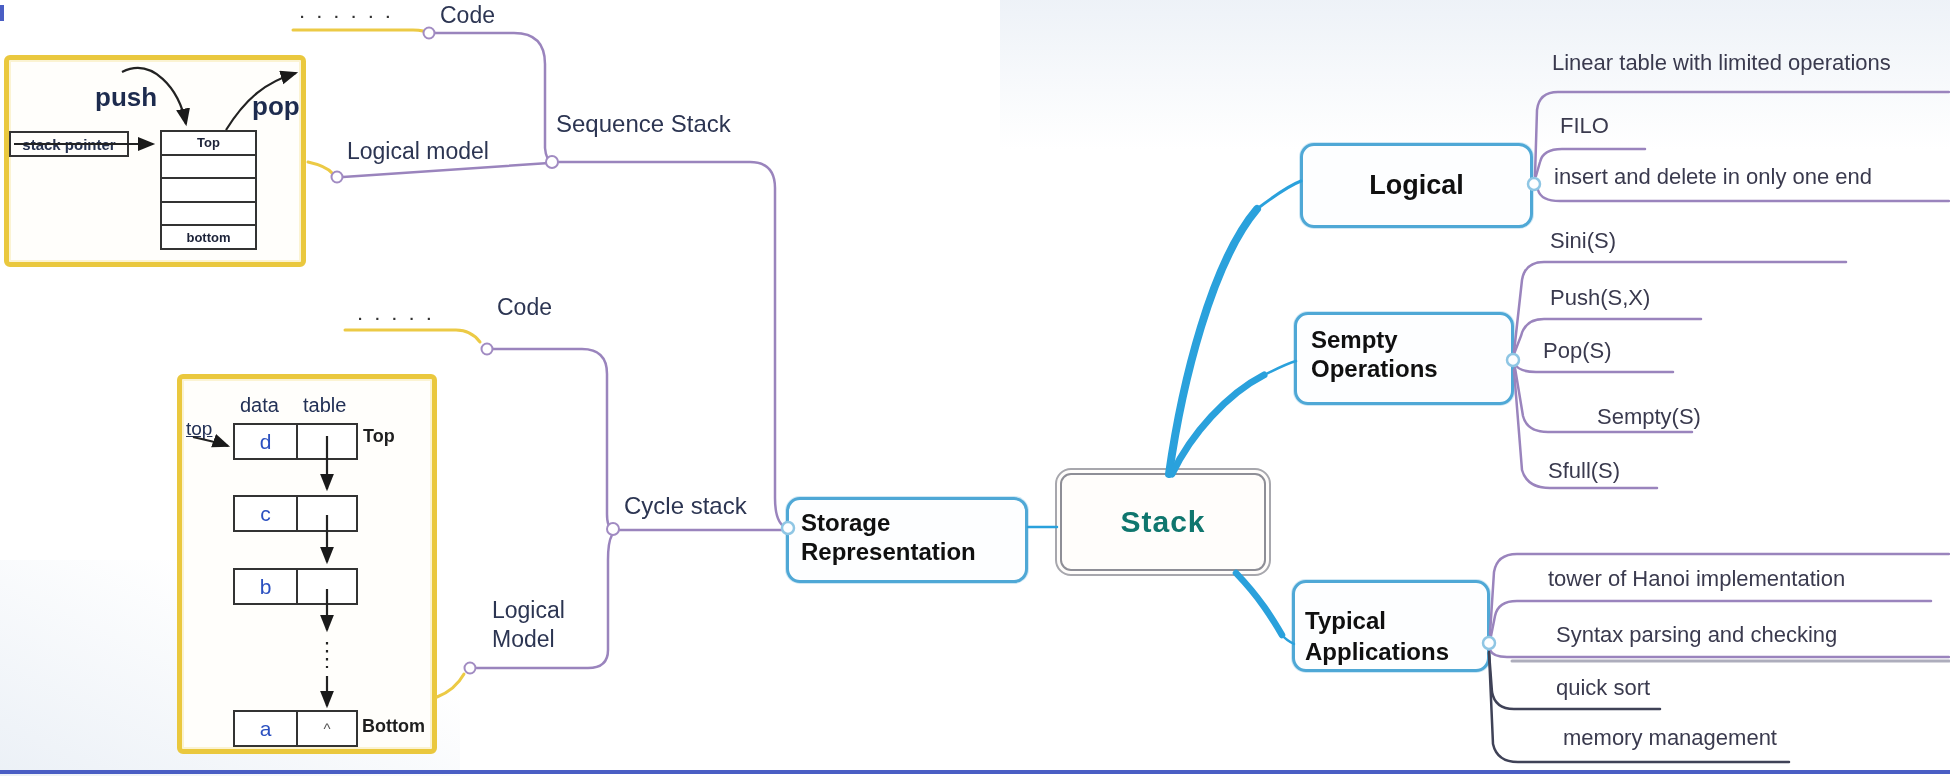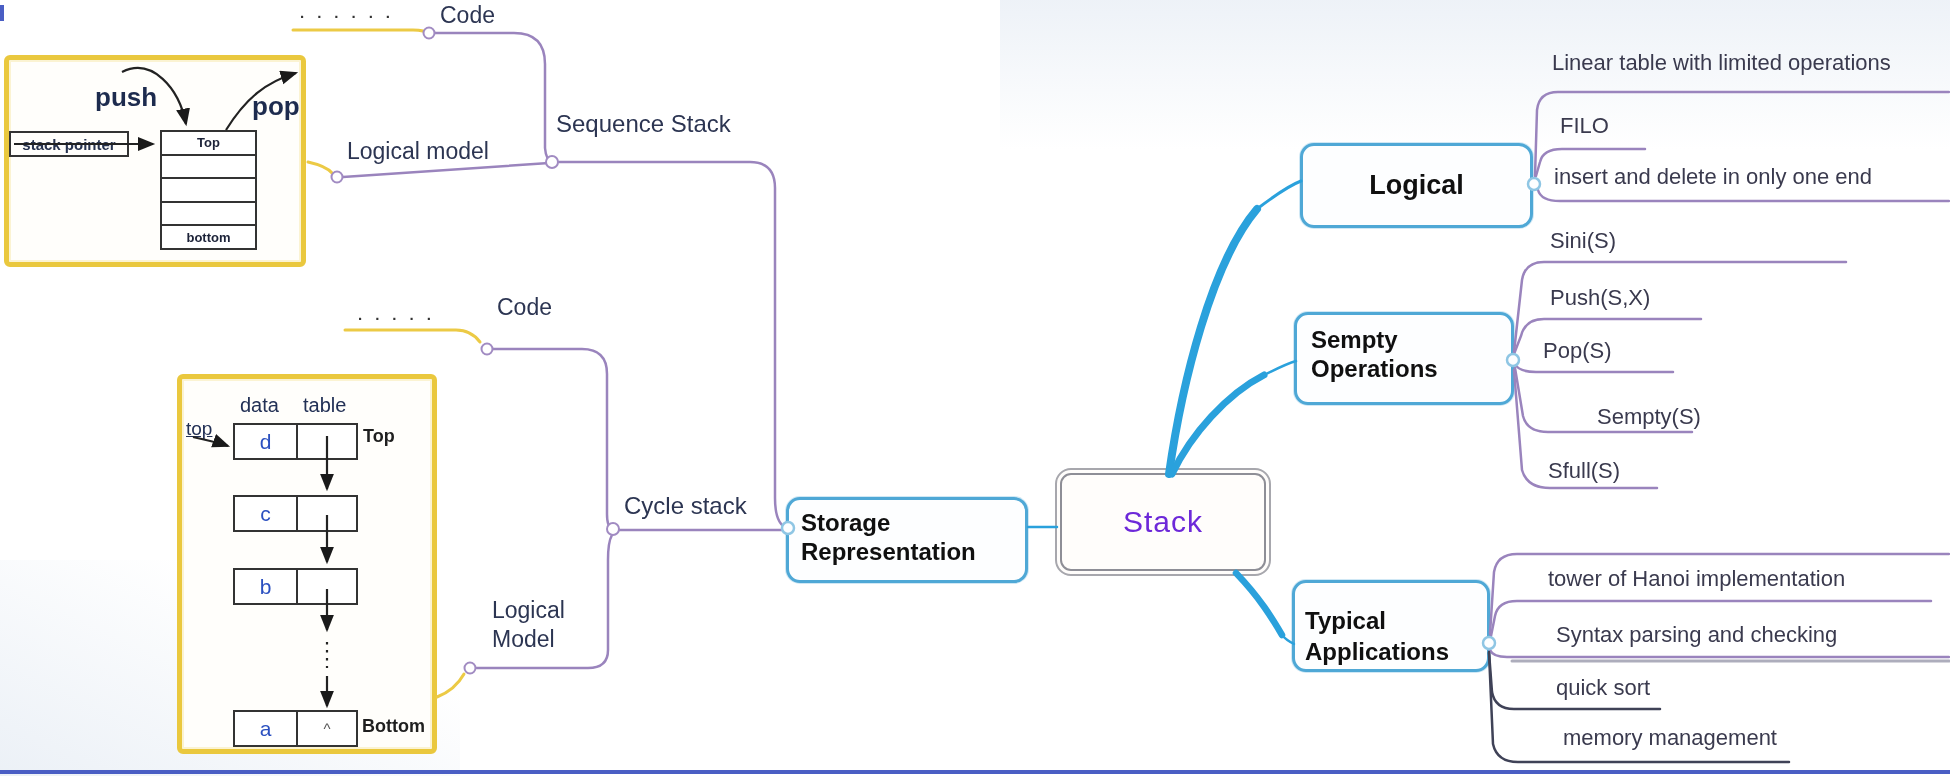--- a/index.html
+++ b/index.html
@@ -26,21 +26,21 @@
   .bluenode{position:absolute;box-sizing:border-box;border:3px solid #4fa8d6;border-radius:14px;
     background:#fdfeff;color:#101010;font-weight:bold;box-shadow:0 0 0 1px rgba(120,190,225,.35);}
   .node-storage{left:786px;top:497px;width:242px;height:86px;padding:8px 7px 0 12px;font-size:24px;line-height:29px;}
   .node-features{left:1300px;top:143px;width:233px;height:85px;display:flex;align-items:center;justify-content:center;font-size:27px;}
   .node-basic{left:1294px;top:312px;width:220px;height:93px;padding:10px 0 0 14px;font-size:24px;line-height:29px;}
   .node-typical{left:1292px;top:580px;width:198px;height:92px;padding:22px 0 0 10px;font-size:24px;line-height:31px;}
 
   .stacknode{position:absolute;left:1055px;top:468px;width:216px;height:108px;box-sizing:border-box;
     border:2px solid #a7a7ad;border-radius:16px;background:#fffdfb;padding:3px;}
   .stacknode .inner{box-sizing:border-box;width:100%;height:100%;border:2px solid #8e8e96;border-radius:11px;
-    display:flex;align-items:center;justify-content:center;font-size:30px;font-weight:normal;letter-spacing:1px;color:#6d28d9;}
+    display:flex;align-items:center;justify-content:center;font-size:30px;font-weight:bold;letter-spacing:1px;color:#0f766e;}
 
   
   .stacktable{position:absolute;left:160px;top:130px;width:97px;height:120px;box-sizing:border-box;
     border:2px solid #333;background:#fff;display:flex;flex-direction:column;}
   .stacktable .row{flex:1;border-bottom:2px solid #333;display:flex;align-items:center;justify-content:center;
     font-size:13px;font-weight:bold;color:#1c2238;}
   .stacktable .row:last-child{border-bottom:none;}
   .pushpop{position:absolute;font-size:26px;font-weight:bold;color:#1d2b4e;}
   .spbox{position:absolute;left:9px;top:131px;width:120px;height:26px;box-sizing:border-box;border:2px solid #333;
     display:flex;align-items:center;justify-content:center;font-size:15px;font-weight:bold;color:#26324f;background:transparent;}

